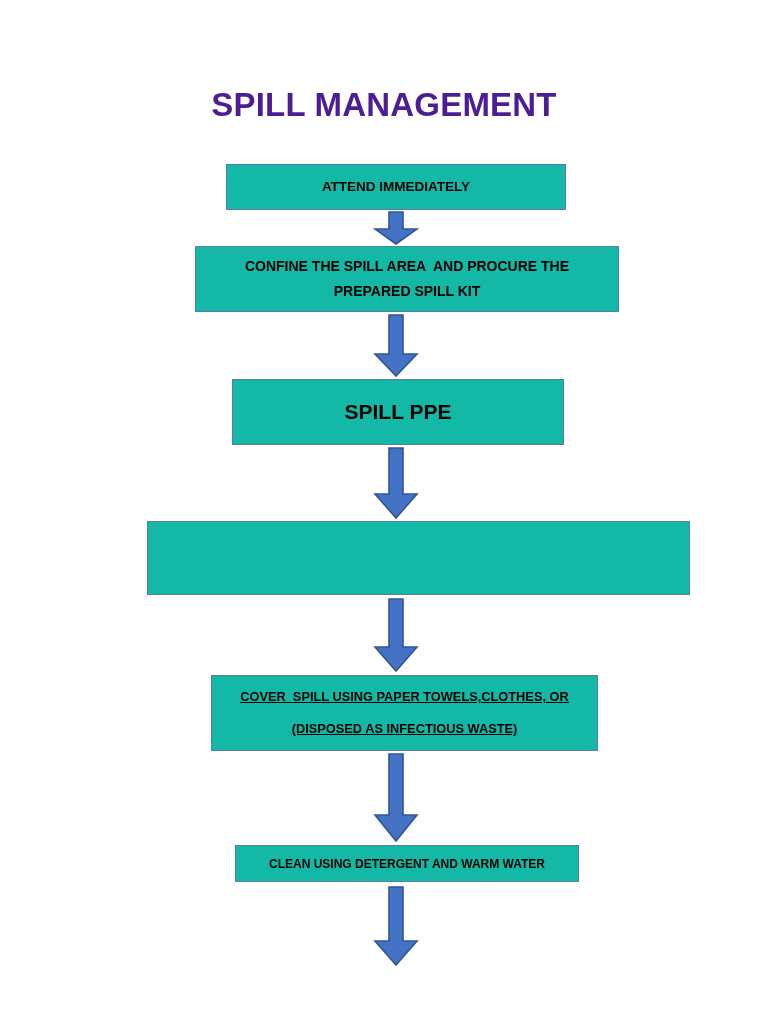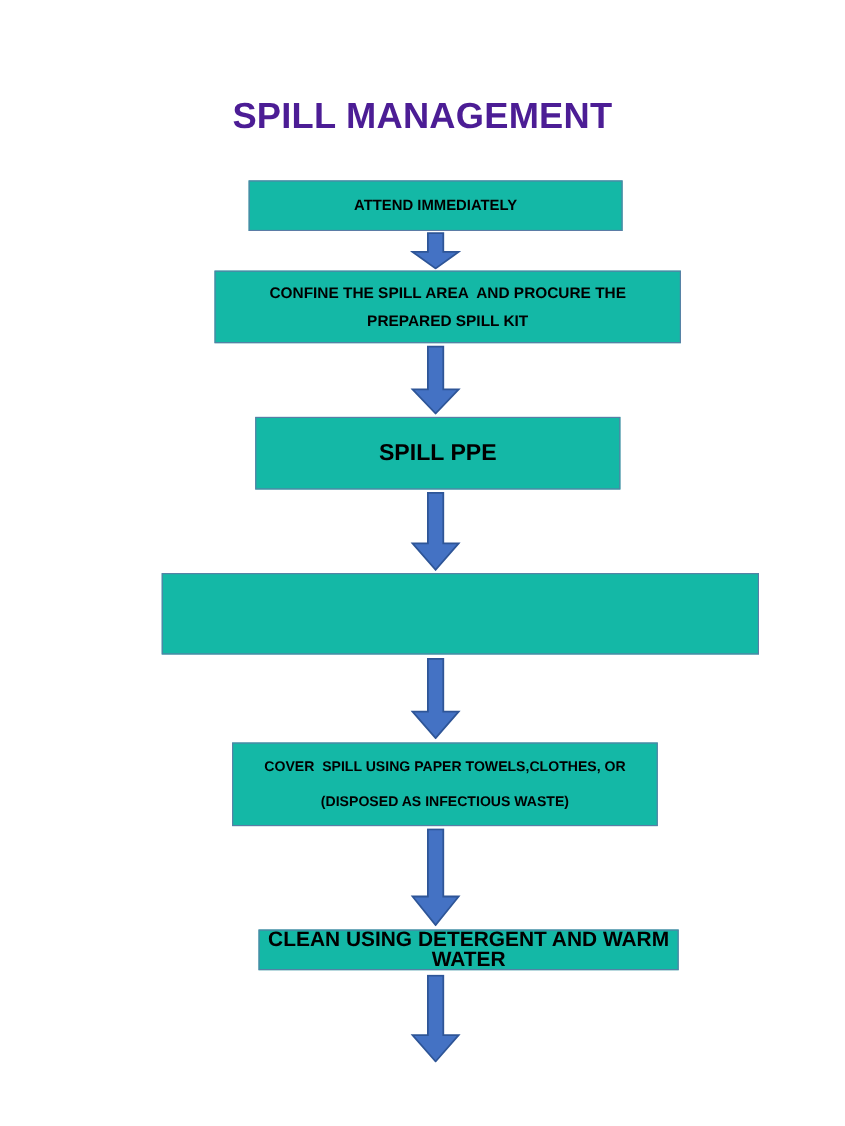--- a/index.html
+++ b/index.html
@@ -56,22 +56,22 @@
     display: block;
     width: 100%;
     text-align: center;
     white-space: pre-wrap;
   }
 
   .node.n1 { left: 226px; top: 164px; width: 340px; height: 46px; font-size: 13.5px; line-height: 18px; }
   .node.n2 { left: 195px; top: 246px; width: 424px; height: 66px; font-size: 14px; line-height: 25px; }
   .node.n3 { left: 232px; top: 379px; width: 332px; height: 66px; font-size: 21px; line-height: 26px; }
   .node.n4 { left: 147px; top: 521px; width: 543px; height: 74px; font-size: 12.5px; line-height: 24px; }
-  .node.n5 { left: 211px; top: 675px; width: 387px; height: 76px; font-size: 12.8px; line-height: 20px; }
-  .node.n6 { left: 235px; top: 845px; width: 382px; height: 37px; font-size: 19px; line-height: 18px; }
+  .node.n5 { left: 211px; top: 675px; width: 387px; height: 76px; font-size: 12.8px; line-height: 20px; text-decoration: underline; }
+  .node.n6 { left: 235px; top: 845px; width: 344px; height: 37px; font-size: 12px; line-height: 18px; }
 
   .node.n5 .spacer { display: block; height: 12px; }
 
   
   .arrow {
     position: absolute;
     width: 46px;
   }
   .arrow svg { display: block; width: 100%; height: 100%; }
 

